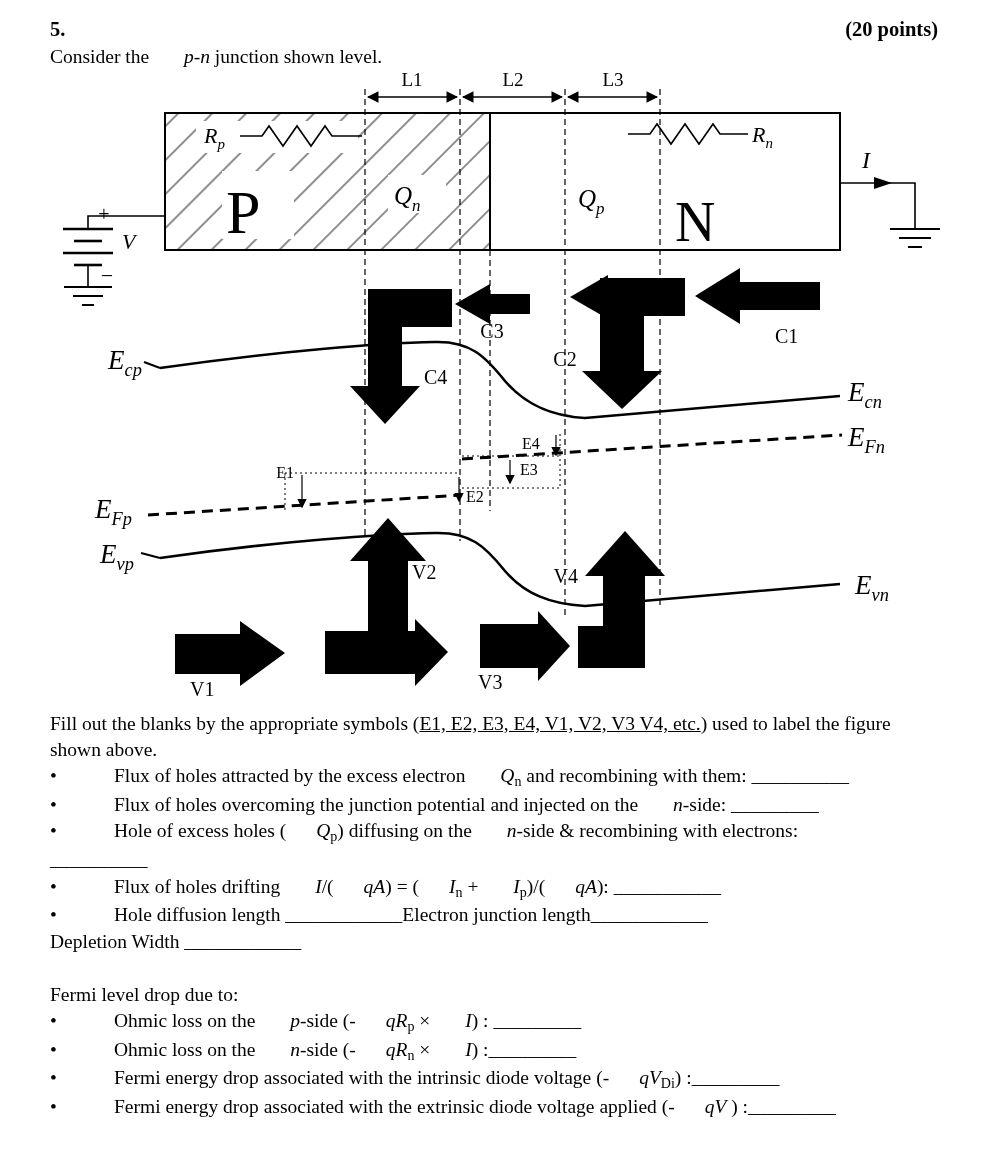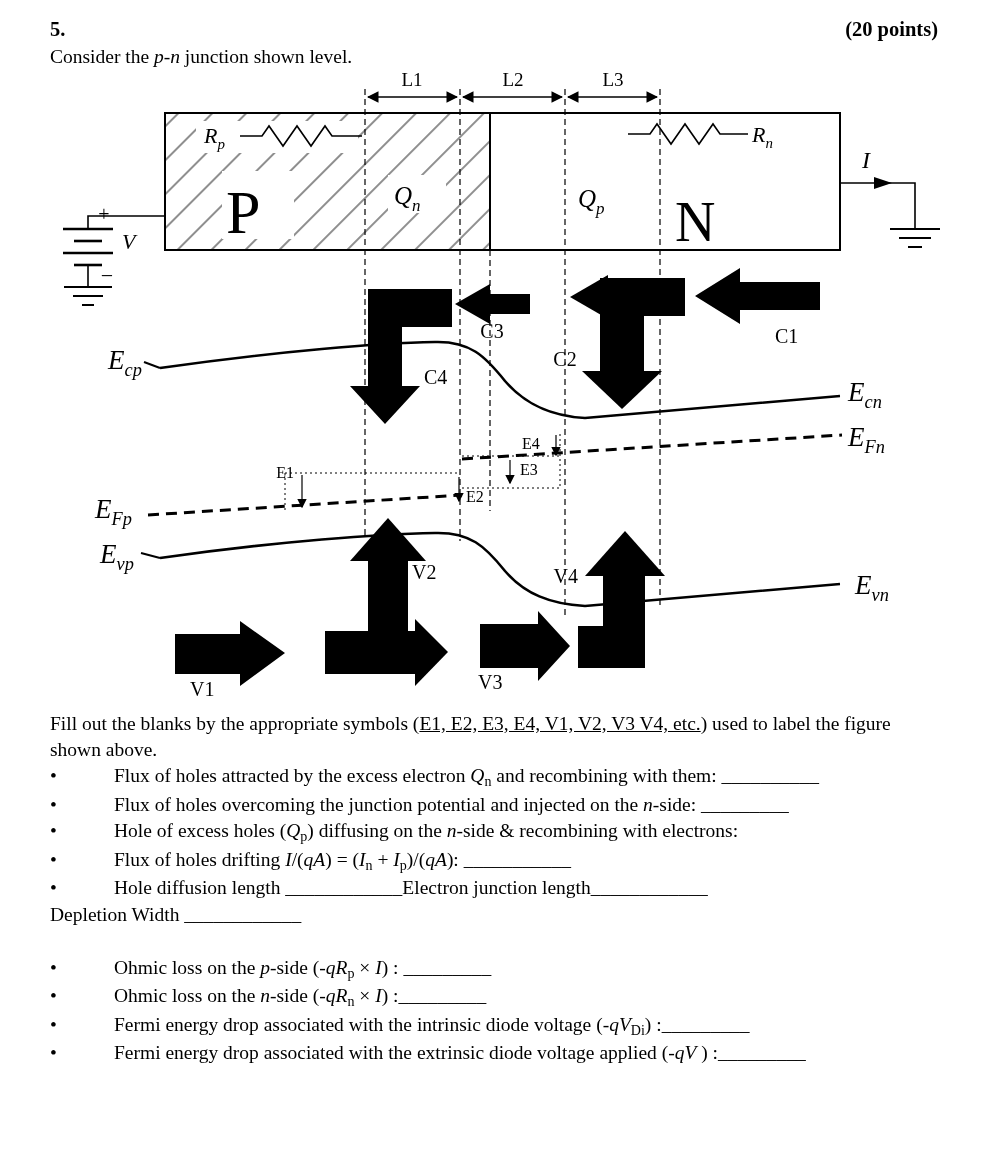--- a/index.html
+++ b/index.html
@@ -10,21 +10,21 @@
   }
   .hrow{display:flex;align-items:baseline;padding:16px 58px 0 50px;font-weight:bold;font-size:20.5px;}
   .hnum{width:66px;flex:none;}
   .hspacer{flex:1;}
   .para{margin:0 58px 1px 50px;}
   .intro{margin-top:1px;}
   .brow{display:flex;margin:0 58px 1px 50px;}
   .bchar{width:64px;flex:none;}
   .btext{flex:1;}
   .gap{height:26px;}
-  .i{font-style:italic;}
+  .i{font-style:italic;margin-left:30px;}
   .bu{font-weight:normal;text-decoration:underline;}
   .sub{font-size:0.72em;vertical-align:-0.28em;}
   svg{display:block;}
   svg text{font-family:"Liberation Serif", serif;fill:#000;}
   .it{font-style:italic;}
   .ssub{font-size:0.68em;}
 </style>
 </head>
 <body>
 
@@ -191,32 +191,34 @@
     <span class="btext"><span>Flux of holes attracted by the excess electron </span><span class="i">Q</span><span class="sub">n</span><span> and recombining with them: __________</span></span>
   </div>
   <div class="brow">
     <span class="bchar">•</span>
     <span class="btext"><span>Flux of holes overcoming the junction potential and injected on the </span><span class="i">n</span><span>-side: _________</span></span>
   </div>
   <div class="brow">
     <span class="bchar">•</span>
     <span class="btext"><span>Hole of excess holes (</span><span class="i">Q</span><span class="sub">p</span><span>) diffusing on the </span><span class="i">n</span><span>-side &amp; recombining with electrons:</span></span>
   </div>
+  <div class="para"><span>__________</span></div>
   <div class="brow">
     <span class="bchar">•</span>
     <span class="btext"><span>Flux of holes drifting </span><span class="i">I</span><span>/(</span><span class="i">qA</span><span>) = (</span><span class="i">I</span><span class="sub">n</span><span> + </span><span class="i">I</span><span class="sub">p</span><span>)/(</span><span class="i">qA</span><span>): ___________</span></span>
   </div>
   <div class="brow">
     <span class="bchar">•</span>
     <span class="btext"><span>Hole diffusion length ____________Electron junction length____________</span></span>
   </div>
   <div class="para"><span>Depletion Width ____________</span></div>
 
   <div class="gap"></div>
 
+  <div class="para"><span>Fermi level drop due to:</span></div>
   <div class="brow">
     <span class="bchar">•</span>
     <span class="btext"><span>Ohmic loss on the </span><span class="i">p</span><span>-side (-</span><span class="i">qR</span><span class="sub">p</span><span> × </span><span class="i">I</span><span>) : _________</span></span>
   </div>
   <div class="brow">
     <span class="bchar">•</span>
     <span class="btext"><span>Ohmic loss on the </span><span class="i">n</span><span>-side (-</span><span class="i">qR</span><span class="sub">n</span><span> × </span><span class="i">I</span><span>) :_________</span></span>
   </div>
   <div class="brow">
     <span class="bchar">•</span>

